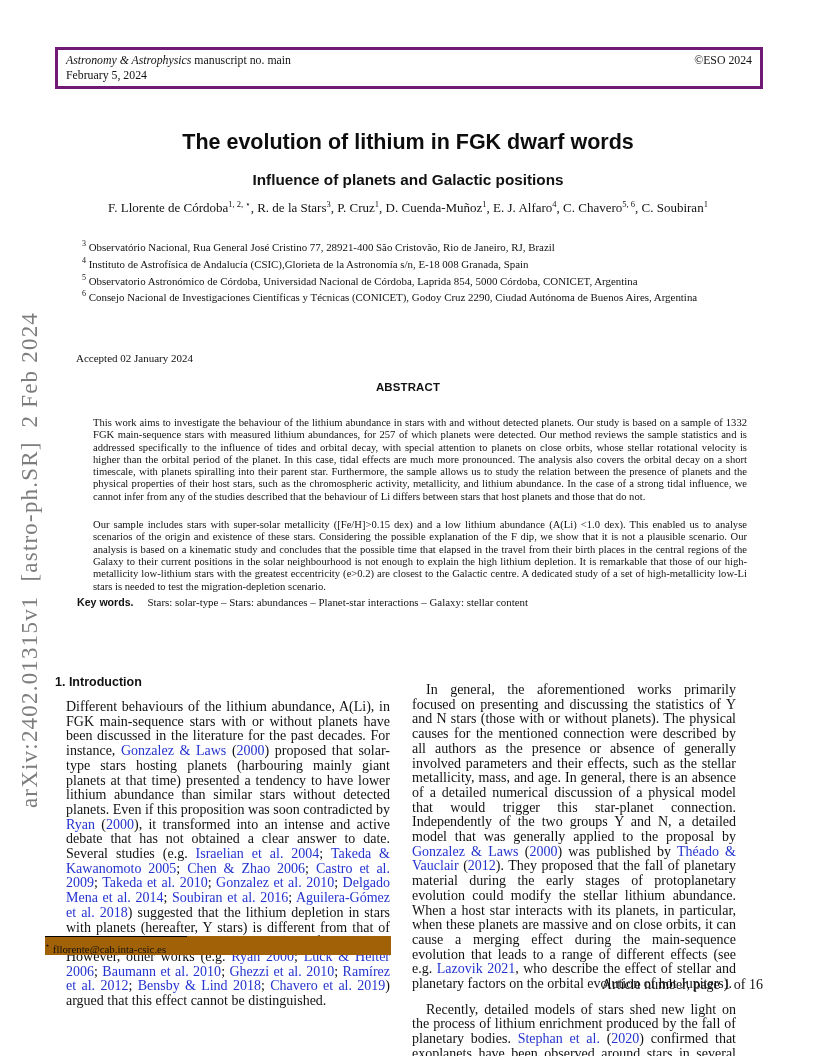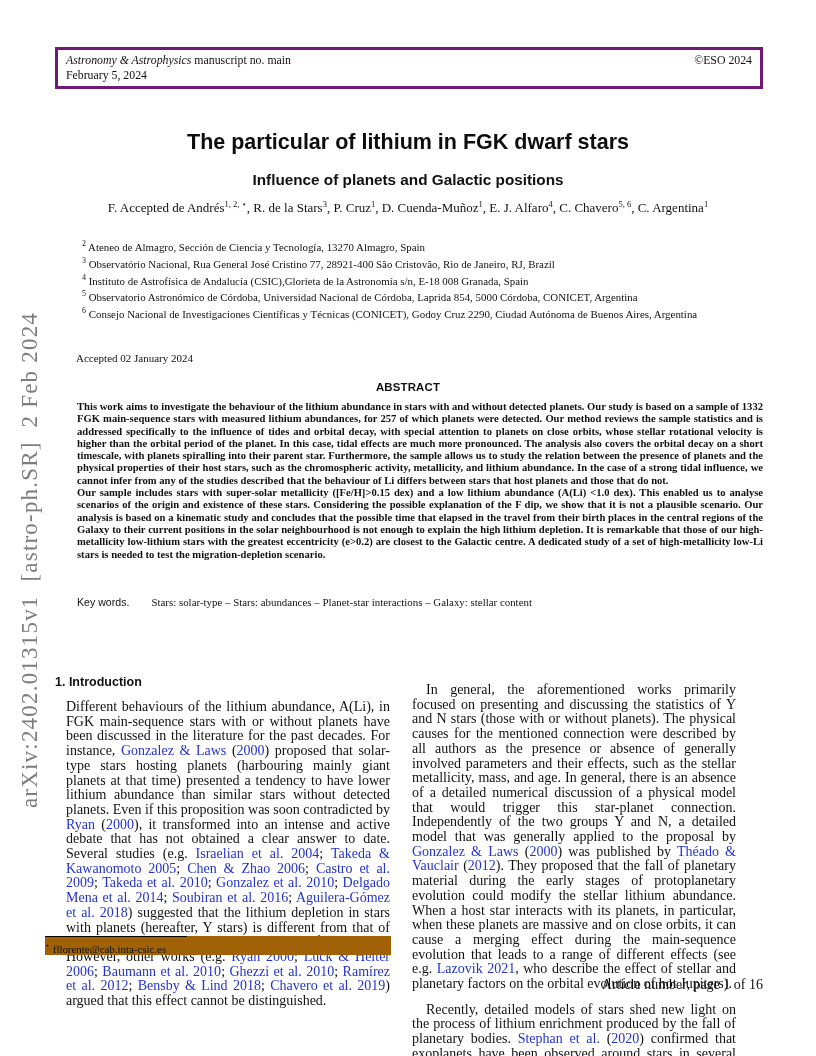--- a/index.html
+++ b/index.html
@@ -42,25 +42,25 @@
   .aff sup{font-size:8px;}
   .accepted{position:absolute;top:352px;left:76px;font-size:11px;}
   .abs-head{
     position:absolute;top:381px;left:0;width:816px;text-align:center;
     font-family:"Liberation Sans", sans-serif;font-weight:bold;font-size:11.4px;letter-spacing:.2px;
   }
   .abstract{
     position:absolute;top:401px;left:77px;width:686px;
     font-size:10.6px;line-height:12.3px;text-align:justify;
   }
-  .abstract p{margin:0;font-weight:bold;}
+  .abstract p{margin:16px;}
   .keywords{
     position:absolute;top:596px;left:77px;width:686px;font-size:10.9px;
   }
-  .kw-label{font-family:"Liberation Sans", sans-serif;font-weight:normal;font-size:10.6px;margin-right:22px;}
+  .kw-label{font-family:"Liberation Sans", sans-serif;font-weight:bold;font-size:10.6px;margin-right:14px;}
   .columns{
     position:absolute;top:672px;left:55px;width:708px;display:flex;
   }
   .col{width:346px;}
   .sec-head{
     font-family:"Liberation Sans", sans-serif;font-weight:bold;font-size:12.5px;
     margin:3px 0 10px 0;
   }
   .body-p{
     margin:11px;font-size:14px;line-height:14.7px;text-align:justify;
@@ -84,26 +84,25 @@
   <div class="arxiv-banner">arXiv:2402.01315v1  [astro-ph.SR]  2 Feb 2024</div>
 
   <div class="header-box">
     <div>
       <div><span class="it">Astronomy &amp; Astrophysics</span><span> manuscript no. main</span></div>
       <div>February 5, 2024</div>
     </div>
     <div>©ESO 2024</div>
   </div>
 
-  <div class="title">The particular of lithium in FGK dwarf stars</div>
+  <div class="title">The evolution of lithium in FGK dwarf words</div>
   <div class="subtitle">Influence of planets and Galactic positions</div>
-  <div class="authors"><span>F. Accepted de Andrés</span><sup>1, 2, ⋆</sup><span>, R. de la Stars</span><sup>3</sup><span>, P. Cruz</span><sup>1</sup><span>, D. Cuenda-Muñoz</span><sup>1</sup><span>, E. J. Alfaro</span><sup>4</sup><span>, C. Chavero</span><sup>5, 6</sup><span>, C. Argentina</span><sup>1</sup></div>
+  <div class="authors"><span>F. Llorente de Córdoba</span><sup>1, 2, ⋆</sup><span>, R. de la Stars</span><sup>3</sup><span>, P. Cruz</span><sup>1</sup><span>, D. Cuenda-Muñoz</span><sup>1</sup><span>, E. J. Alfaro</span><sup>4</sup><span>, C. Chavero</span><sup>5, 6</sup><span>, C. Soubiran</span><sup>1</sup></div>
 
   <div class="affiliations">
-      <div class="aff"><sup>2</sup> Ateneo de Almagro, Sección de Ciencia y Tecnología, 13270 Almagro, Spain</div>
       <div class="aff"><sup>3</sup> Observatório Nacional, Rua General José Cristino 77, 28921-400 São Cristovão, Rio de Janeiro, RJ, Brazil</div>
       <div class="aff"><sup>4</sup> Instituto de Astrofísica de Andalucía (CSIC),Glorieta de la Astronomía s/n, E-18 008 Granada, Spain</div>
       <div class="aff"><sup>5</sup> Observatorio Astronómico de Córdoba, Universidad Nacional de Córdoba, Laprida 854, 5000 Córdoba, CONICET, Argentina</div>
       <div class="aff"><sup>6</sup> Consejo Nacional de Investigaciones Científicas y Técnicas (CONICET), Godoy Cruz 2290, Ciudad Autónoma de Buenos Aires, Argentina</div>
     </div>
 
   <div class="accepted">Accepted 02 January 2024</div>
 
   <div class="abs-head">ABSTRACT</div>
   <div class="abstract">

